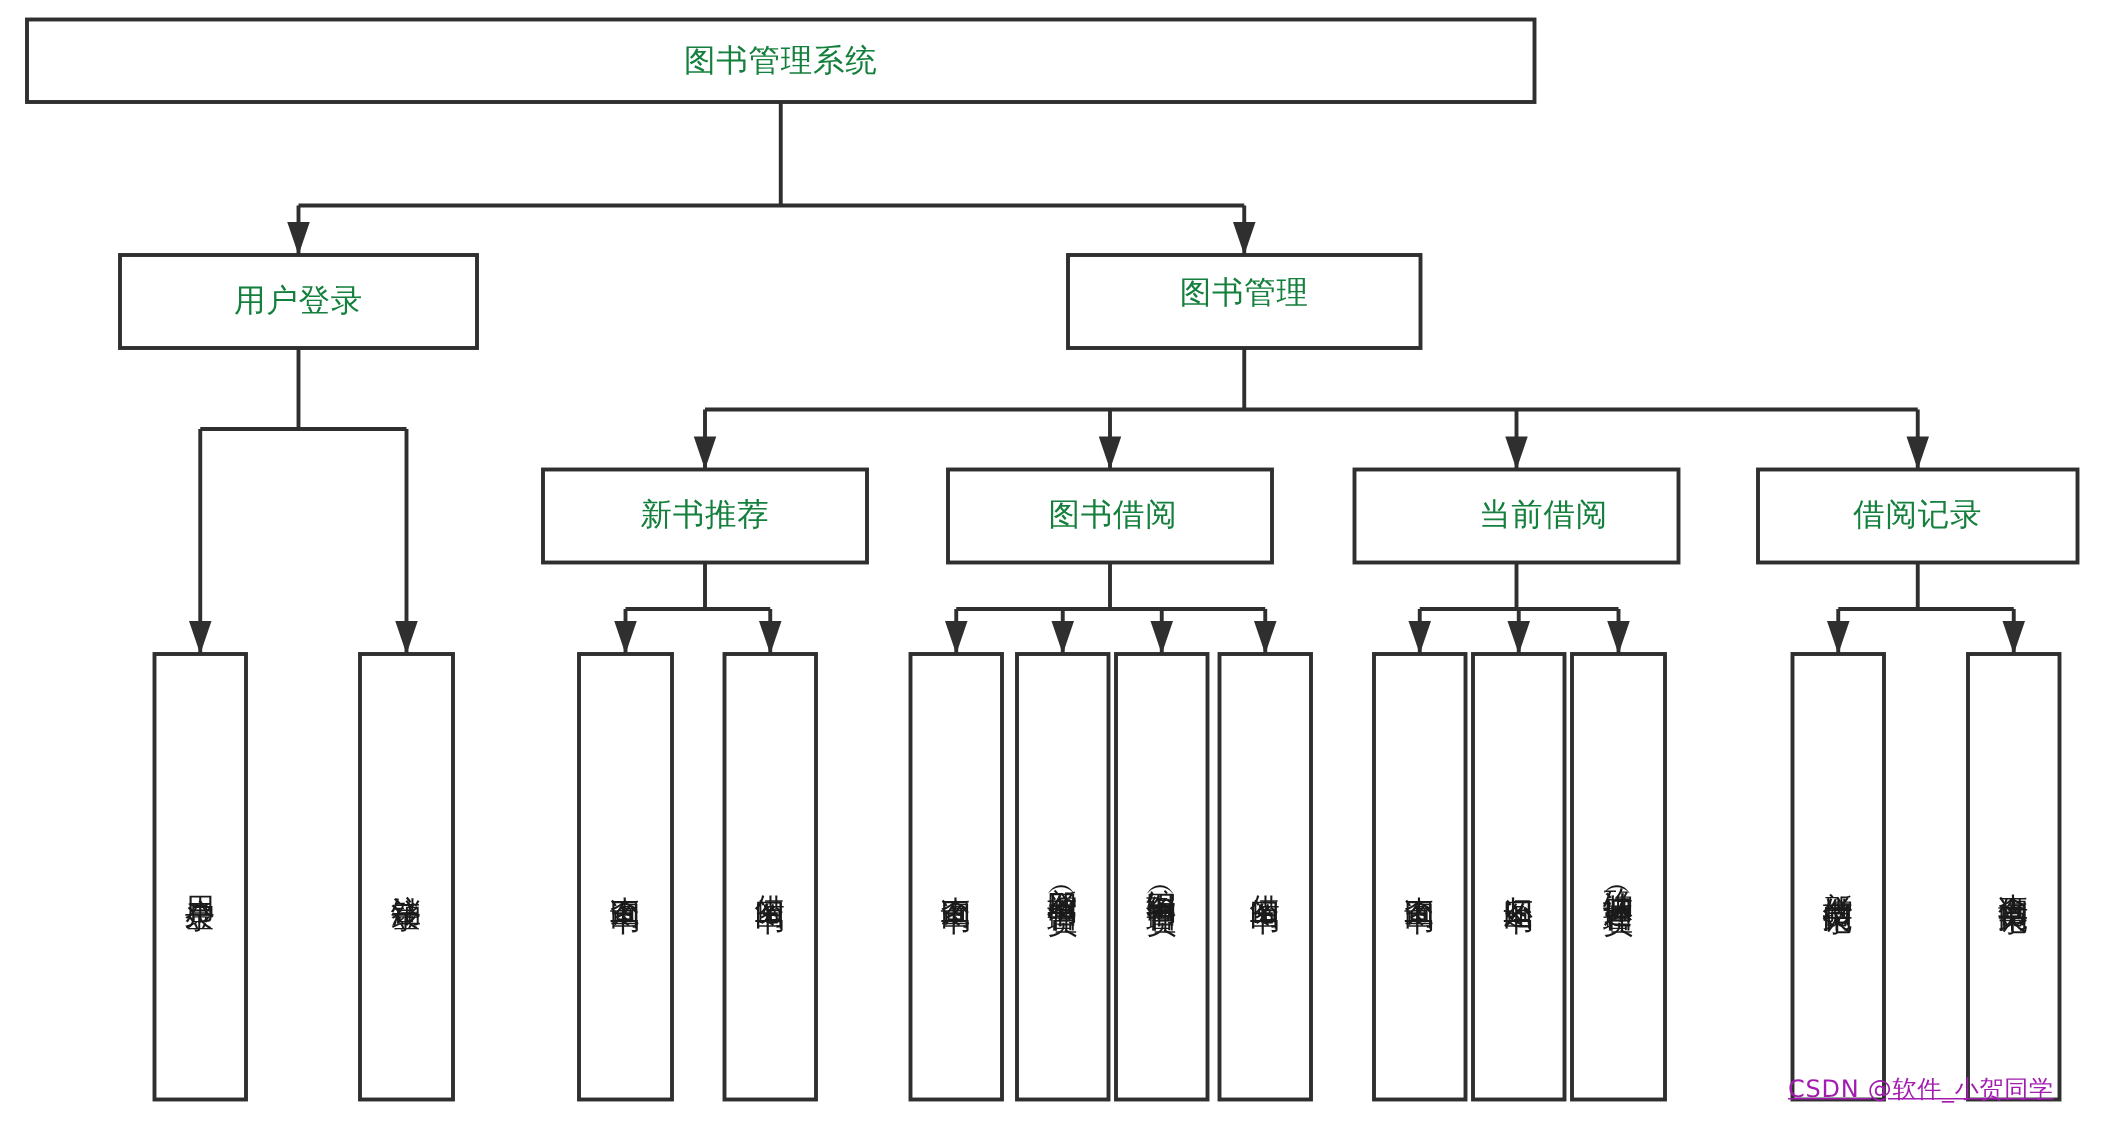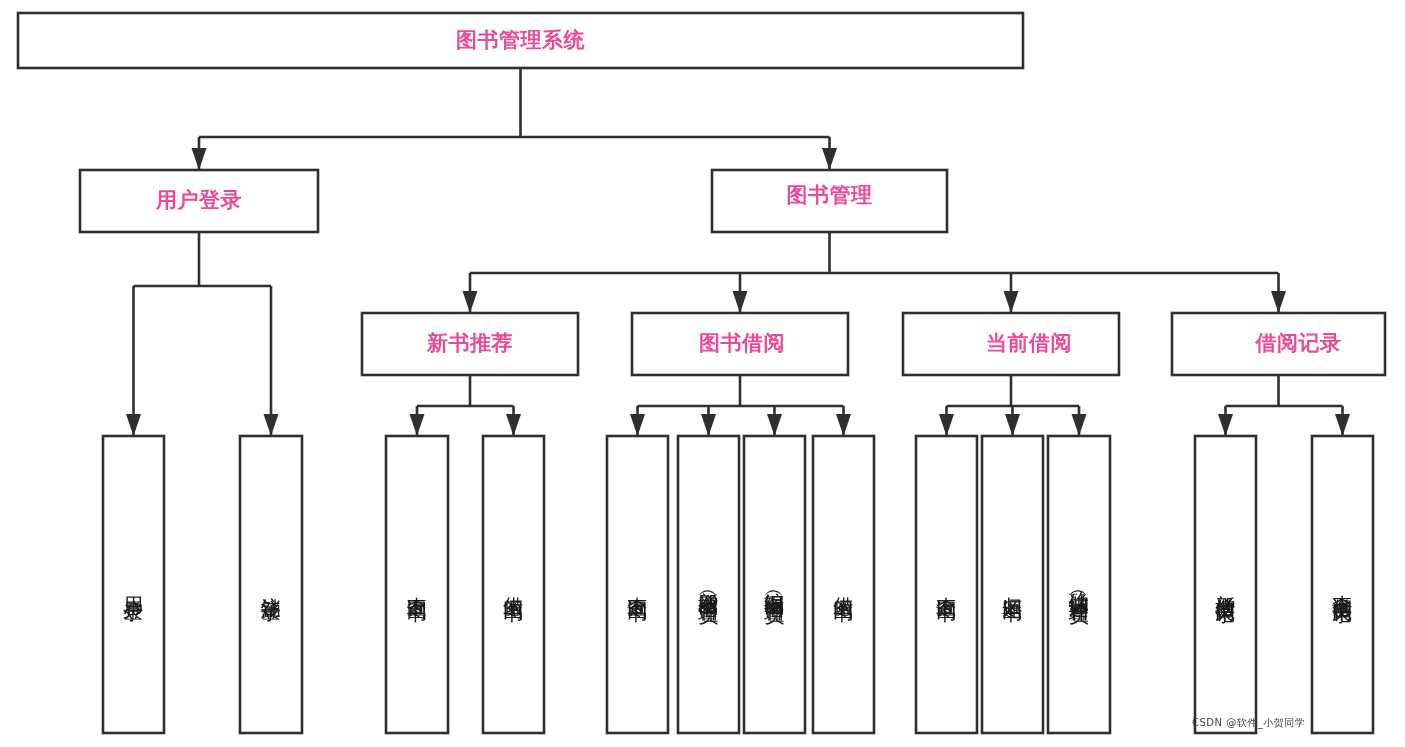--- a/index.html
+++ b/index.html
@@ -39,48 +39,48 @@
   }
   .arrow-head {
     fill: #2f2f2f;
     stroke: none;
   }
   .node-label-h {
     position: absolute;
     display: flex;
     align-items: center;
     justify-content: center;
-    color: #ec4899;
+    color: #15803d;
     font-size: 21px;
     line-height: 1.1;
     letter-spacing: 0.5px;
     white-space: nowrap;
     pointer-events: none;
-    font-weight: bold;
   }
   .node-label-v {
     position: absolute;
     display: flex;
     align-items: center;
     justify-content: center;
     color: #1a1a1a;
     font-size: 20px;
     line-height: 1.22;
     letter-spacing: 2px;
     writing-mode: vertical-rl;
     text-orientation: upright;
     pointer-events: none;
   }
   .watermark {
     position: absolute;
-    color: #404040;
-    font-size: 10px;
+    color: #a21caf;
+    font-size: 16px;
     letter-spacing: 0.5px;
     white-space: nowrap;
     pointer-events: none;
+    text-decoration: underline;
   }
 </style>
 </head>
 <body>
 
 <div id="diagram-root">
   <svg id="tree-svg" viewBox="0 0 1405 747" xmlns="http://www.w3.org/2000/svg">
     <g id="connectors-layer">
         <line x1="520.5" y1="68" x2="520.5" y2="137" class="connector"></line>
         <line x1="199" y1="137" x2="829.5" y2="137" class="connector"></line>
@@ -160,21 +160,21 @@
   </svg>
   <div id="labels-layer">
       <div class="node-label-h" style="left: 18px; top: 13px; width: 1005px; height: 55px;">图书管理系统</div>
       <div class="node-label-h" style="left: 80px; top: 170px; width: 238px; height: 62px;">用户登录</div>
       <div class="node-label-h" style="left: 712px; top: 170px; width: 235px; height: 51px;">图书管理</div>
       <div class="node-label-v" style="left: 103px; top: 436px; width: 61px; height: 297px;">用户登录</div>
       <div class="node-label-v" style="left: 240px; top: 436px; width: 62px; height: 297px;">注销登录</div>
       <div class="node-label-h" style="left: 362px; top: 313px; width: 216px; height: 62px; border-radius: 10px;">新书推荐</div>
       <div class="node-label-h" style="left: 632px; top: 313px; width: 220px; height: 62px;">图书借阅</div>
       <div class="node-label-h" style="left: 903px; top: 313px; width: 252px; height: 62px;">当前借阅</div>
-      <div class="node-label-h" style="left: 1172px; top: 313px; width: 213px; height: 62px; margin-left: 20px;">借阅记录</div>
+      <div class="node-label-h" style="left: 1172px; top: 313px; width: 213px; height: 62px;">借阅记录</div>
       <div class="node-label-v" style="left: 386px; top: 436px; width: 62px; height: 297px;">查询图书</div>
       <div class="node-label-v" style="left: 483px; top: 436px; width: 61px; height: 297px;">借阅图书</div>
       <div class="node-label-v" style="left: 607px; top: 436px; width: 61px; height: 297px;">查询图书</div>
       <div class="node-label-v" style="left: 678px; top: 436px; width: 61px; height: 297px;">新增图书（管理员）</div>
       <div class="node-label-v" style="left: 744px; top: 436px; width: 61px; height: 297px;">编辑图书（管理员）</div>
       <div class="node-label-v" style="left: 813px; top: 436px; width: 61px; height: 297px;">借阅图书</div>
       <div class="node-label-v" style="left: 916px; top: 436px; width: 61px; height: 297px;">查询图书</div>
       <div class="node-label-v" style="left: 982px; top: 436px; width: 61px; height: 297px;">归还图书</div>
       <div class="node-label-v" style="left: 1048px; top: 436px; width: 62px; height: 297px;">确认归还（管理员）</div>
       <div class="node-label-v" style="left: 1195px; top: 436px; width: 61px; height: 297px;">新增借阅记录</div>

